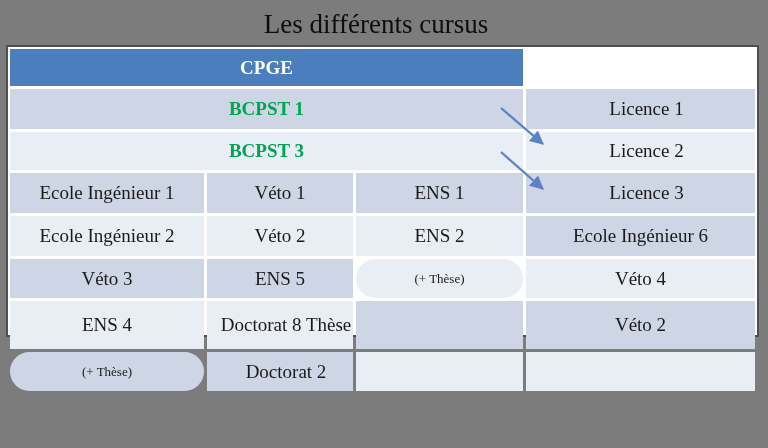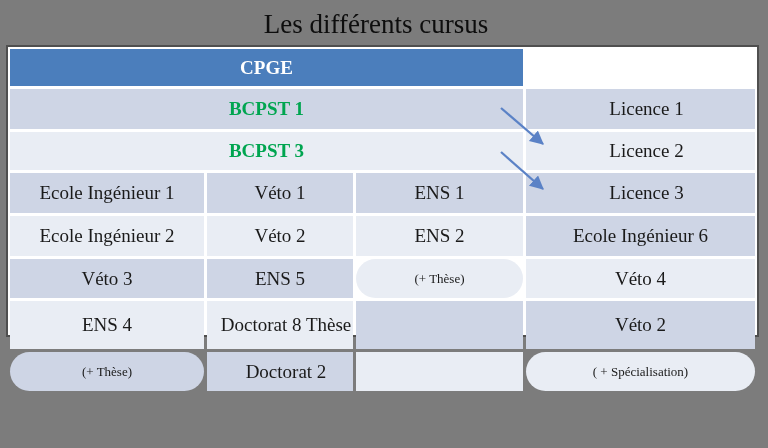--- a/index.html
+++ b/index.html
@@ -91,21 +91,20 @@
       <div class="cell light">Véto 4</div>
       <div class="cell light">ENS 4</div>
       <div class="cell light col4">Doctorat 8 Thèse</div>
 
       <div class="cell dark"></div>
       <div class="cell dark">Véto 2</div>
       <div class="cell dark small">(+ Thèse)</div>
       <div class="cell dark col4">Doctorat 2</div>
 
       <div class="cell light"></div>
-      <div class="cell light small">( + Spécialisation)</div>
       <div class="cell light"></div>
       <div class="cell light col4">Doctorat 3</div>
 
     </div>
   </div>
 
   <svg class="arrow-layer" id="arrow-layer" viewBox="0 0 768 448">
     <defs>
       <marker id="ah" markerWidth="9" markerHeight="9" refX="5.5" refY="3" orient="auto">
         <path d="M0,0 L6,3 L0,6 z" id="ah-path" fill="#5B82C6"></path>

